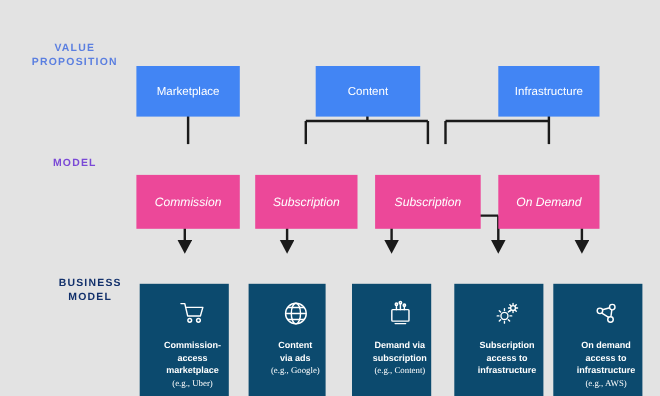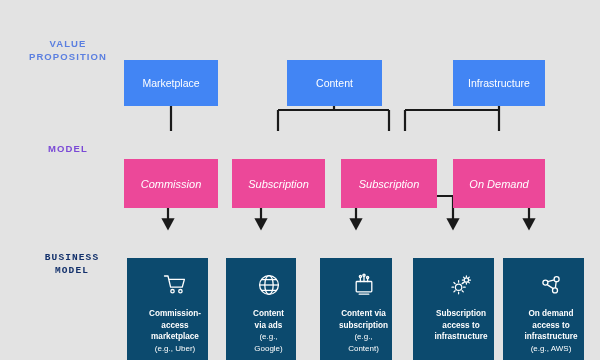--- a/index.html
+++ b/index.html
@@ -31,21 +31,21 @@
     position: absolute;
     text-align: center;
     font-weight: bold;
     font-size: 9.5px;
     letter-spacing: 1.1px;
     line-height: 1.35;
     text-transform: uppercase;
   }
   .row-label.value  { color: #5b7fe0; left: 18px; top: 38px;  width: 100px; }
   .row-label.revenue{ color: #7a49d6; left: 18px; top: 143px; width: 100px; }
-  .row-label.business{color: #12306b; left: 22px; top: 252px; width: 100px; font-family: Liberation Mono, monospace; }
+  .row-label.business{color: #12306b; left: 32px; top: 252px; width: 100px; }
 
   .node {
     position: absolute;
     box-sizing: border-box;
     display: flex;
     align-items: center;
     justify-content: center;
     color: #ffffff;
     margin-top: 28px;
   }
@@ -78,20 +78,21 @@
     font-size: 8.2px;
     font-weight: bold;
     line-height: 1.42;
     text-align: center;
   }
   .biz-eg {
     font-size: 8px;
     font-weight: normal;
     line-height: 1.42;
     text-align: center;
+    font-family: Liberation Serif, serif;
   }
 </style>
 </head>
 <body>
 
 <div id="canvas">
 
   <div class="row-label value">
     <div>VALUE</div>
     <div>PROPOSITION</div>
@@ -193,21 +194,21 @@
         <rect x="5.2" y="9.5" width="15.6" height="10.4" rx="0.8"></rect>
         <path d="M9.4 9.5 L9.4 5.4"></path>
         <path d="M13 9.5 L13 3.8"></path>
         <path d="M16.6 9.5 L16.6 6.2"></path>
         <circle cx="9.4" cy="4.6" r="1.1"></circle>
         <circle cx="13" cy="3.2" r="1.1"></circle>
         <circle cx="16.6" cy="5.4" r="1.1"></circle>
         <path d="M8.2 22.2 H17.8"></path>
       </svg>
     </span>
-    <span class="biz-text">Content via</span>
+    <span class="biz-text">Demand via</span>
     <span class="biz-text">subscription</span>
     <span class="biz-eg">(e.g., Content)</span>
   </div>
 
   <div class="node business-node" style="left:413px; top:230px; width:81px;">
     <span class="biz-icon">
       <svg width="26" height="26" viewBox="0 0 26 26" fill="none" stroke="#ffffff" stroke-width="1.25" stroke-linecap="round" stroke-linejoin="round">
         <circle cx="10.6" cy="15.2" r="3.2"></circle>
         <path d="M10.6 8.6 v1.6 M10.6 20.2 v1.6 M4 15.2 h1.6 M15.6 15.2 h1.6
                  M5.9 10.5 l1.2 1.2 M14.1 18.7 l1.2 1.2 M15.3 10.5 l-1.2 1.2 M7.1 18.7 l-1.2 1.2"></path>

